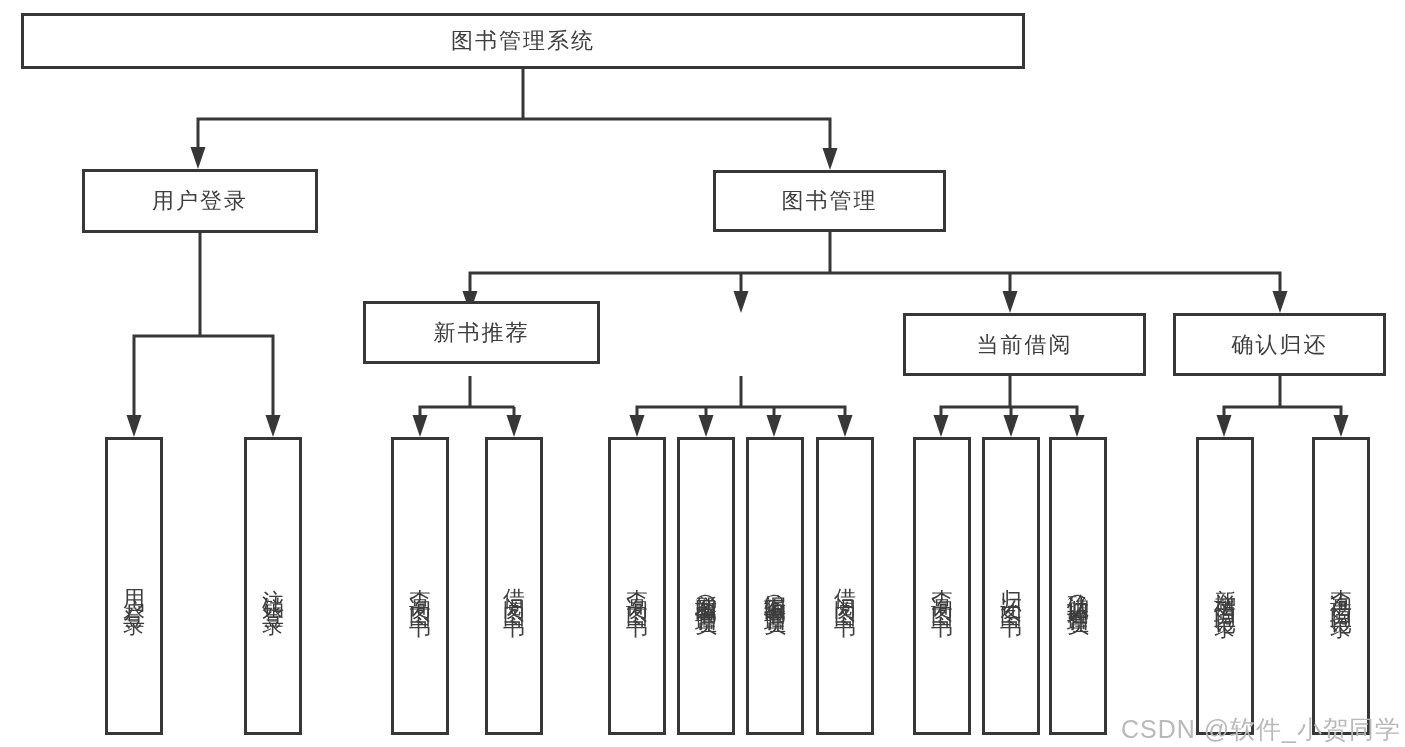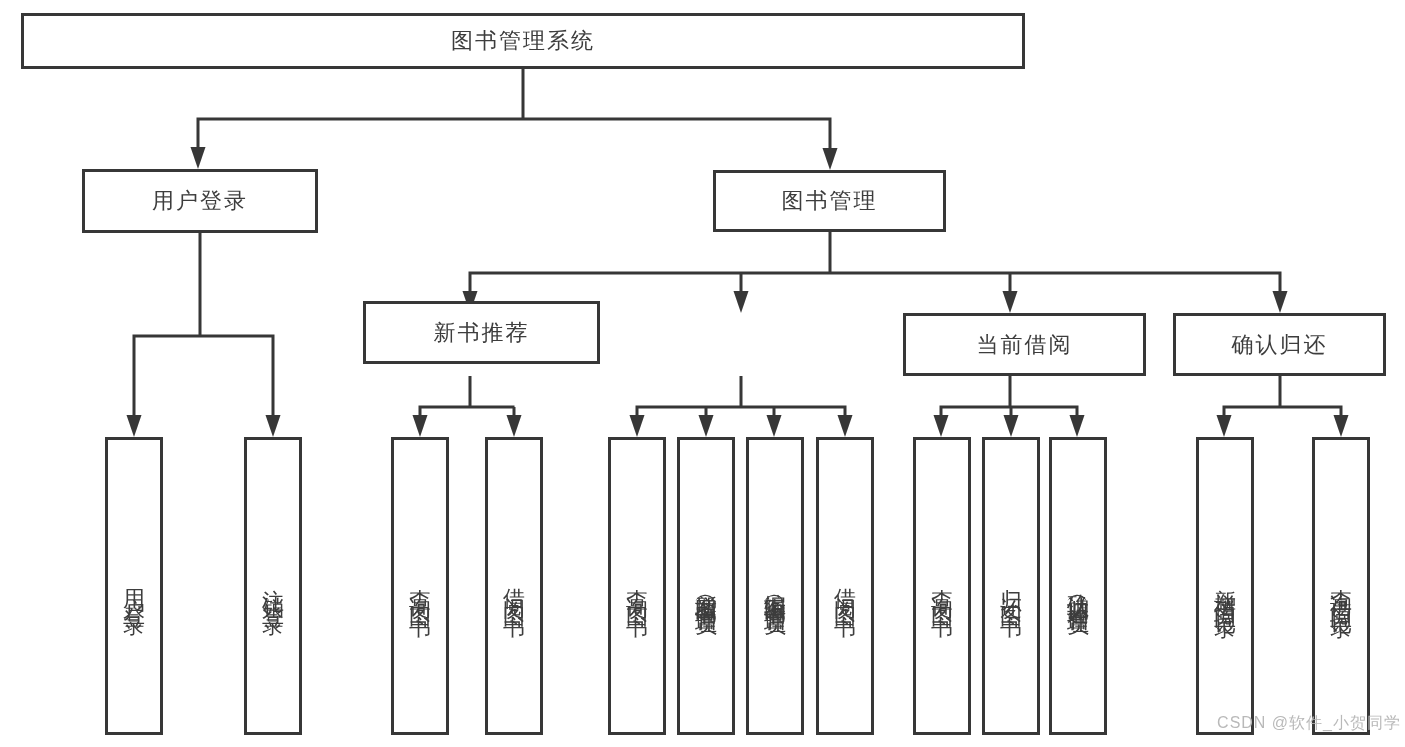--- a/index.html
+++ b/index.html
@@ -29,22 +29,22 @@
   }
   .leaf {
     writing-mode: vertical-rl;
     letter-spacing: 9px;
     font-size: 22px;
     padding-top: 6px;
   }
   .watermark {
     position: absolute;
     right: 4px;
-    bottom: 13px;
-    font-size: 16px;
+    bottom: 1px;
+    font-size: 25px;
     letter-spacing: 1px;
     color: var(--wm, #b9b9b9);
     z-index: 10;
     white-space: nowrap;
   }
 </style>
 </head>
 <body>
 
 <div class="canvas">

